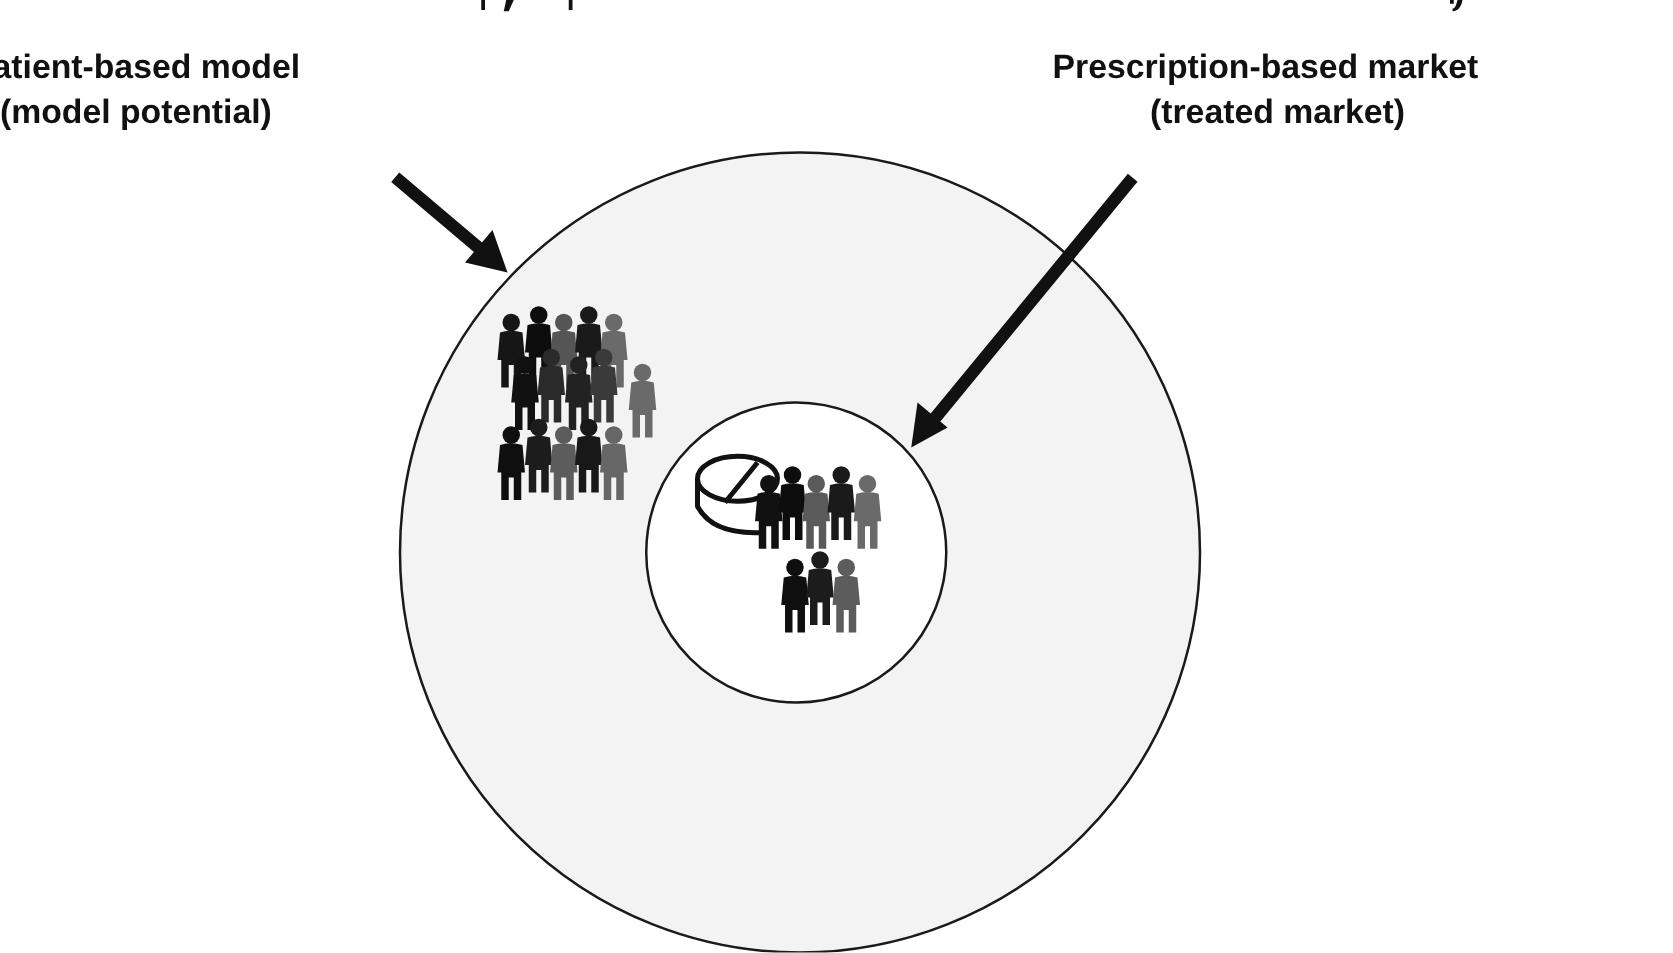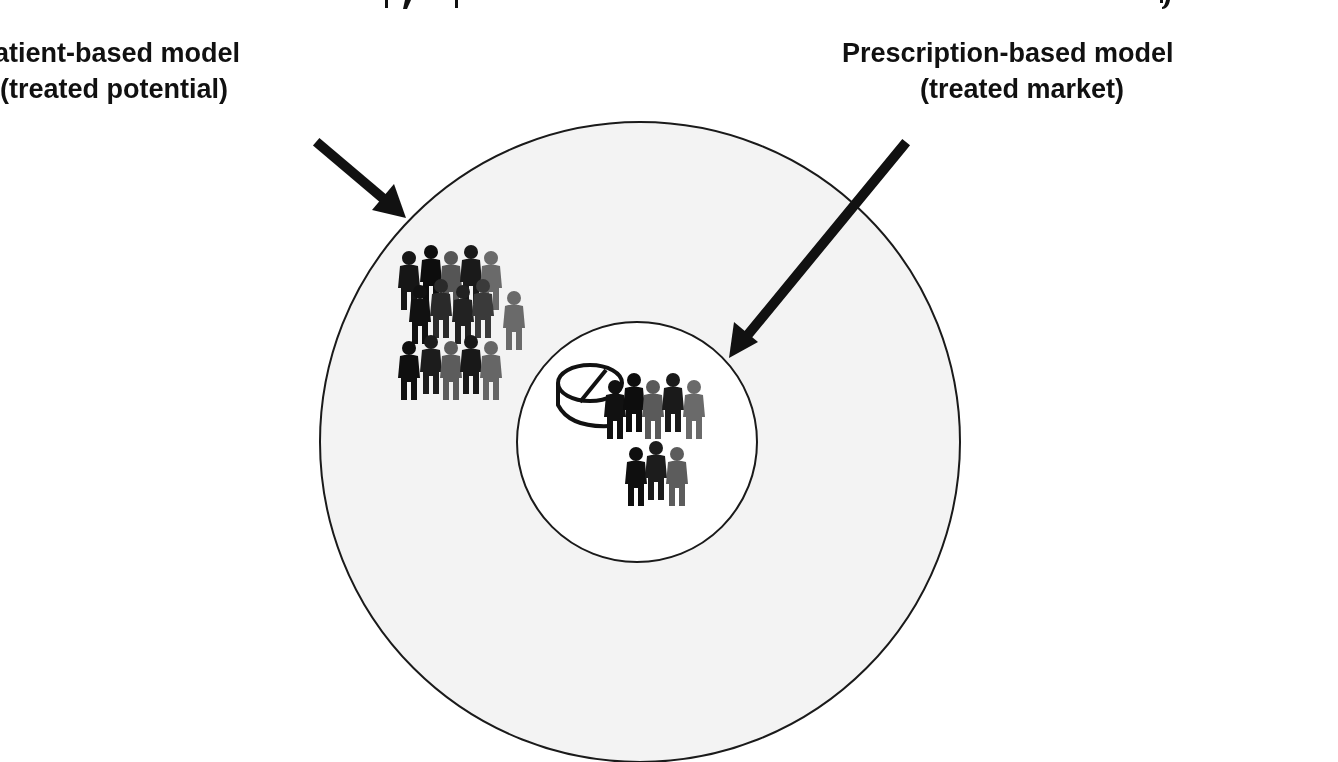--- a/index.html
+++ b/index.html
@@ -100,15 +100,15 @@
     <use href="#person" x="653" y="425" fill="#5a5a5a"></use>
     <use href="#person" x="673" y="418" fill="#1a1a1a"></use>
     <use href="#person" x="694" y="425" fill="#6a6a6a"></use>
     <use href="#person" x="636" y="492" fill="#0f0f0f"></use>
     <use href="#person" x="656" y="486" fill="#1c1c1c"></use>
     <use href="#person" x="677" y="492" fill="#5c5c5c"></use>
   </g>
 </svg>
 
 <div class="label" id="label-left-title">atient-based model</div>
-<div class="label" id="label-left-sub">(treated potential)</div>
-<div class="label" id="label-right-title">Prescription-based model</div>
+<div class="label" id="label-left-sub">(model potential)</div>
+<div class="label" id="label-right-title">Prescription-based market</div>
 <div class="label" id="label-right-sub">(treated market)</div>
 
 </body></html>

